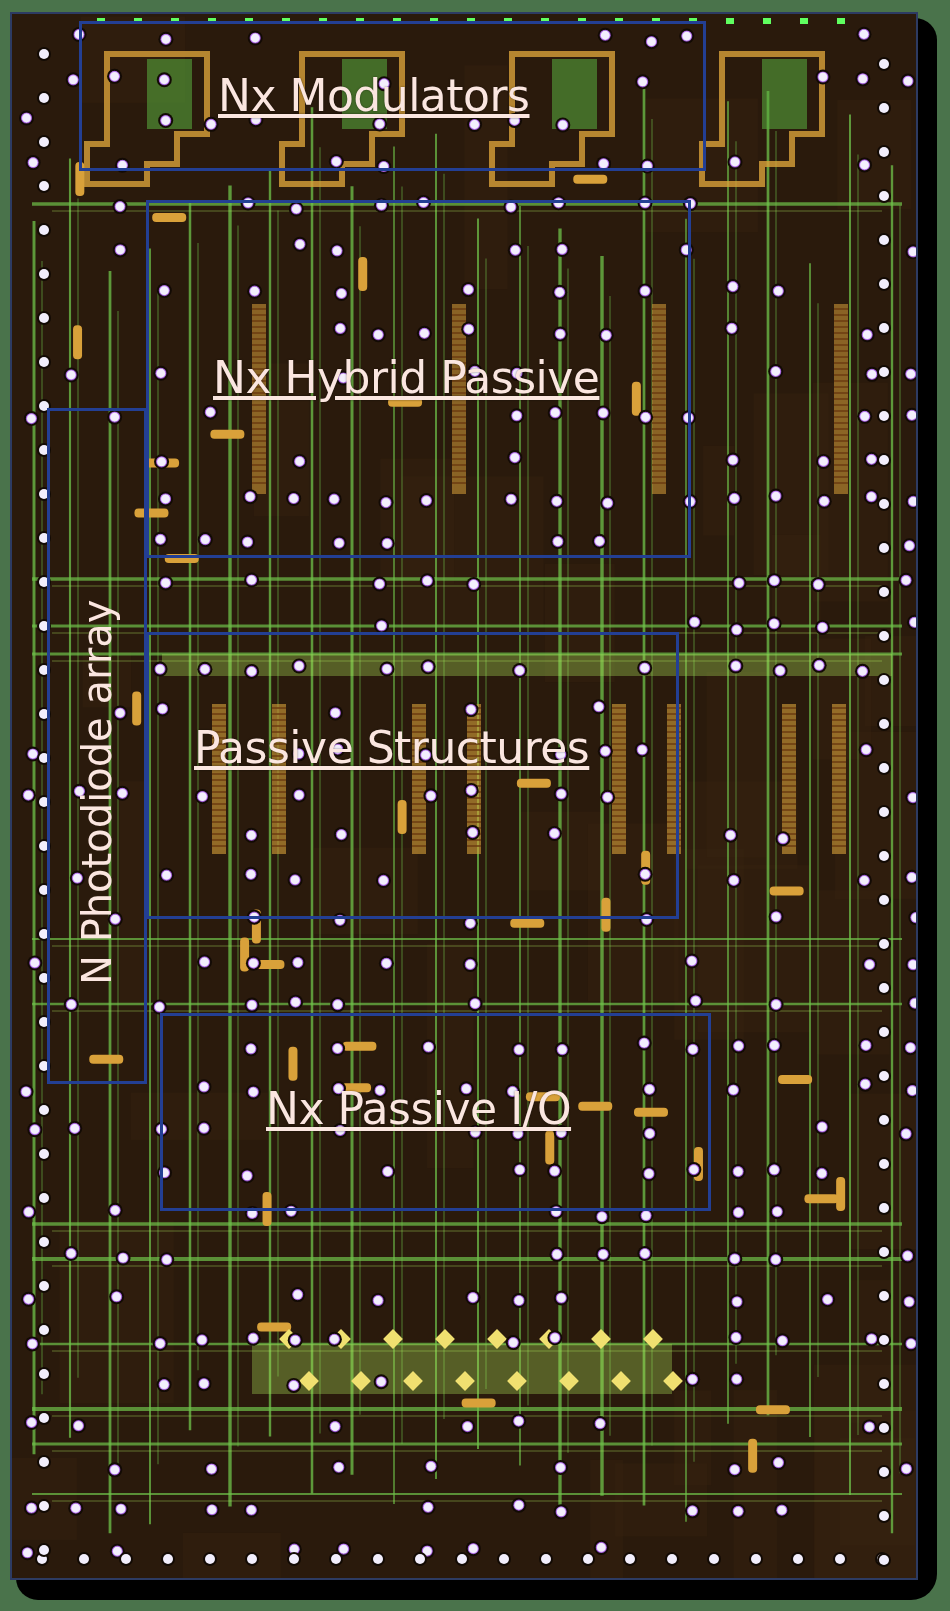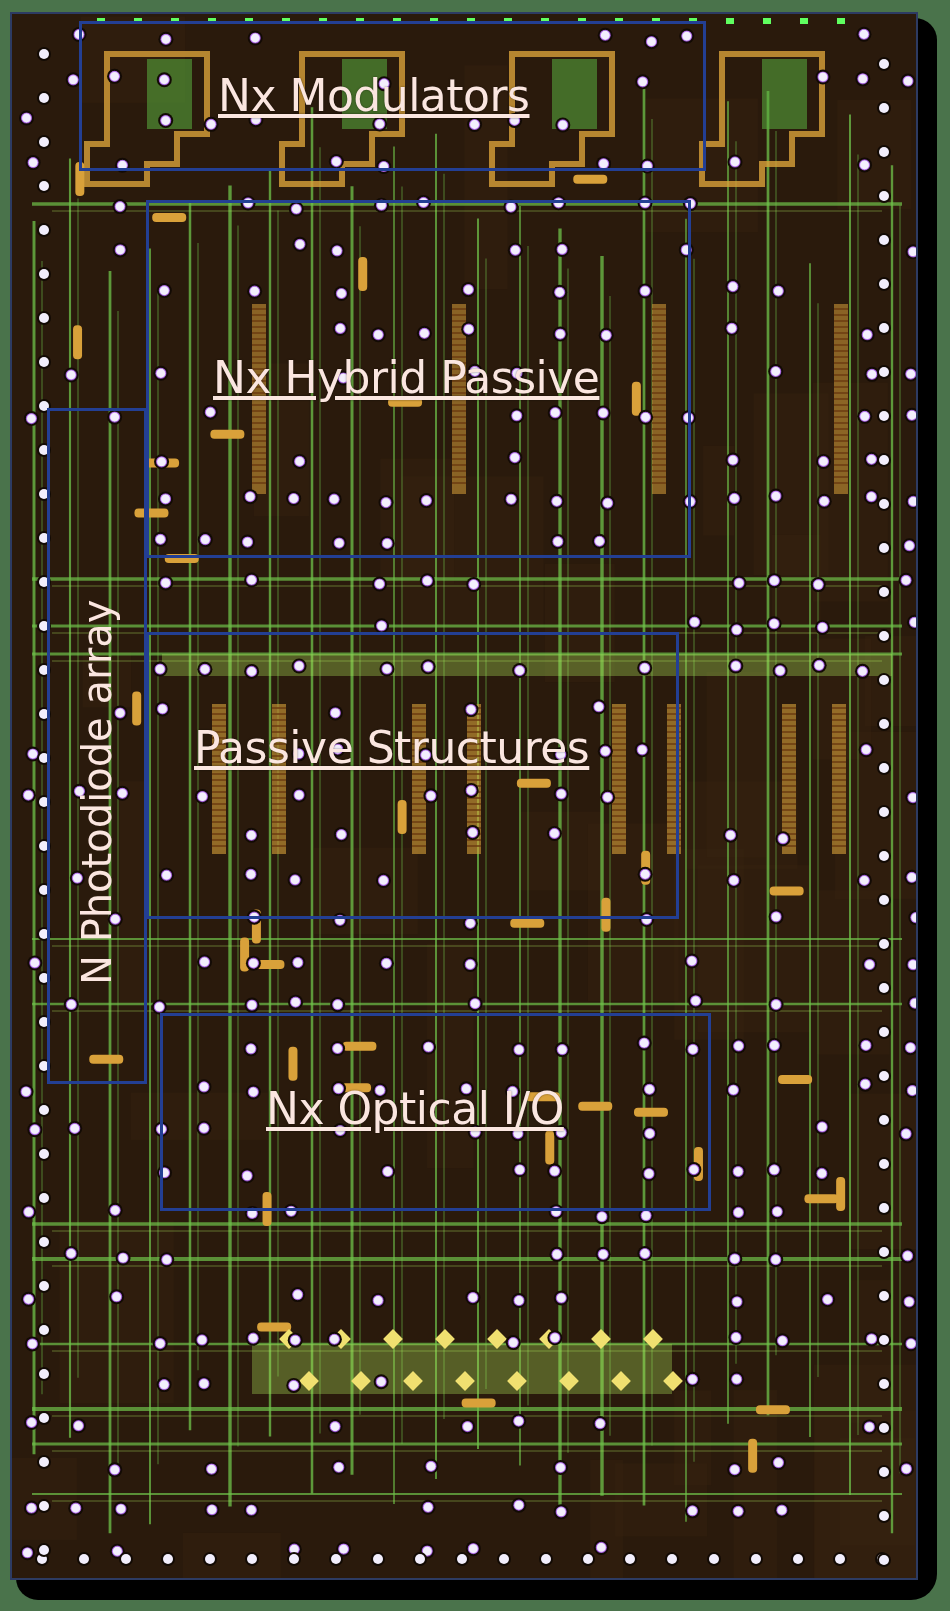--- a/index.html
+++ b/index.html
@@ -1692,13 +1692,13 @@
 <div class="box" id="box-lasers" style="left: 146px; top: 200px; width: 545px; height: 358px;"></div>
 <div class="label" id="lbl-lasers" style="left: 213px; top: 352px;">Nx Hybrid Passive</div>
 
 <div class="box" id="box-pd" style="left: 47px; top: 408px; width: 100px; height: 676px;"></div>
 <div class="vlabel" id="lbl-pd" style="left: 74px; top: 985px;">N Photodiode array</div>
 
 <div class="box" id="box-passive" style="left: 146px; top: 632px; width: 533px; height: 287px;"></div>
 <div class="label" id="lbl-passive" style="left: 194px; top: 722px;">Passive Structures</div>
 
 <div class="box" id="box-io" style="left: 160px; top: 1013px; width: 551px; height: 198px;"></div>
-<div class="label" id="lbl-io" style="left: 266px; top: 1083px;">Nx Optical I/O</div>
+<div class="label" id="lbl-io" style="left: 266px; top: 1083px;">Nx Passive I/O</div>
 
 </body></html>

